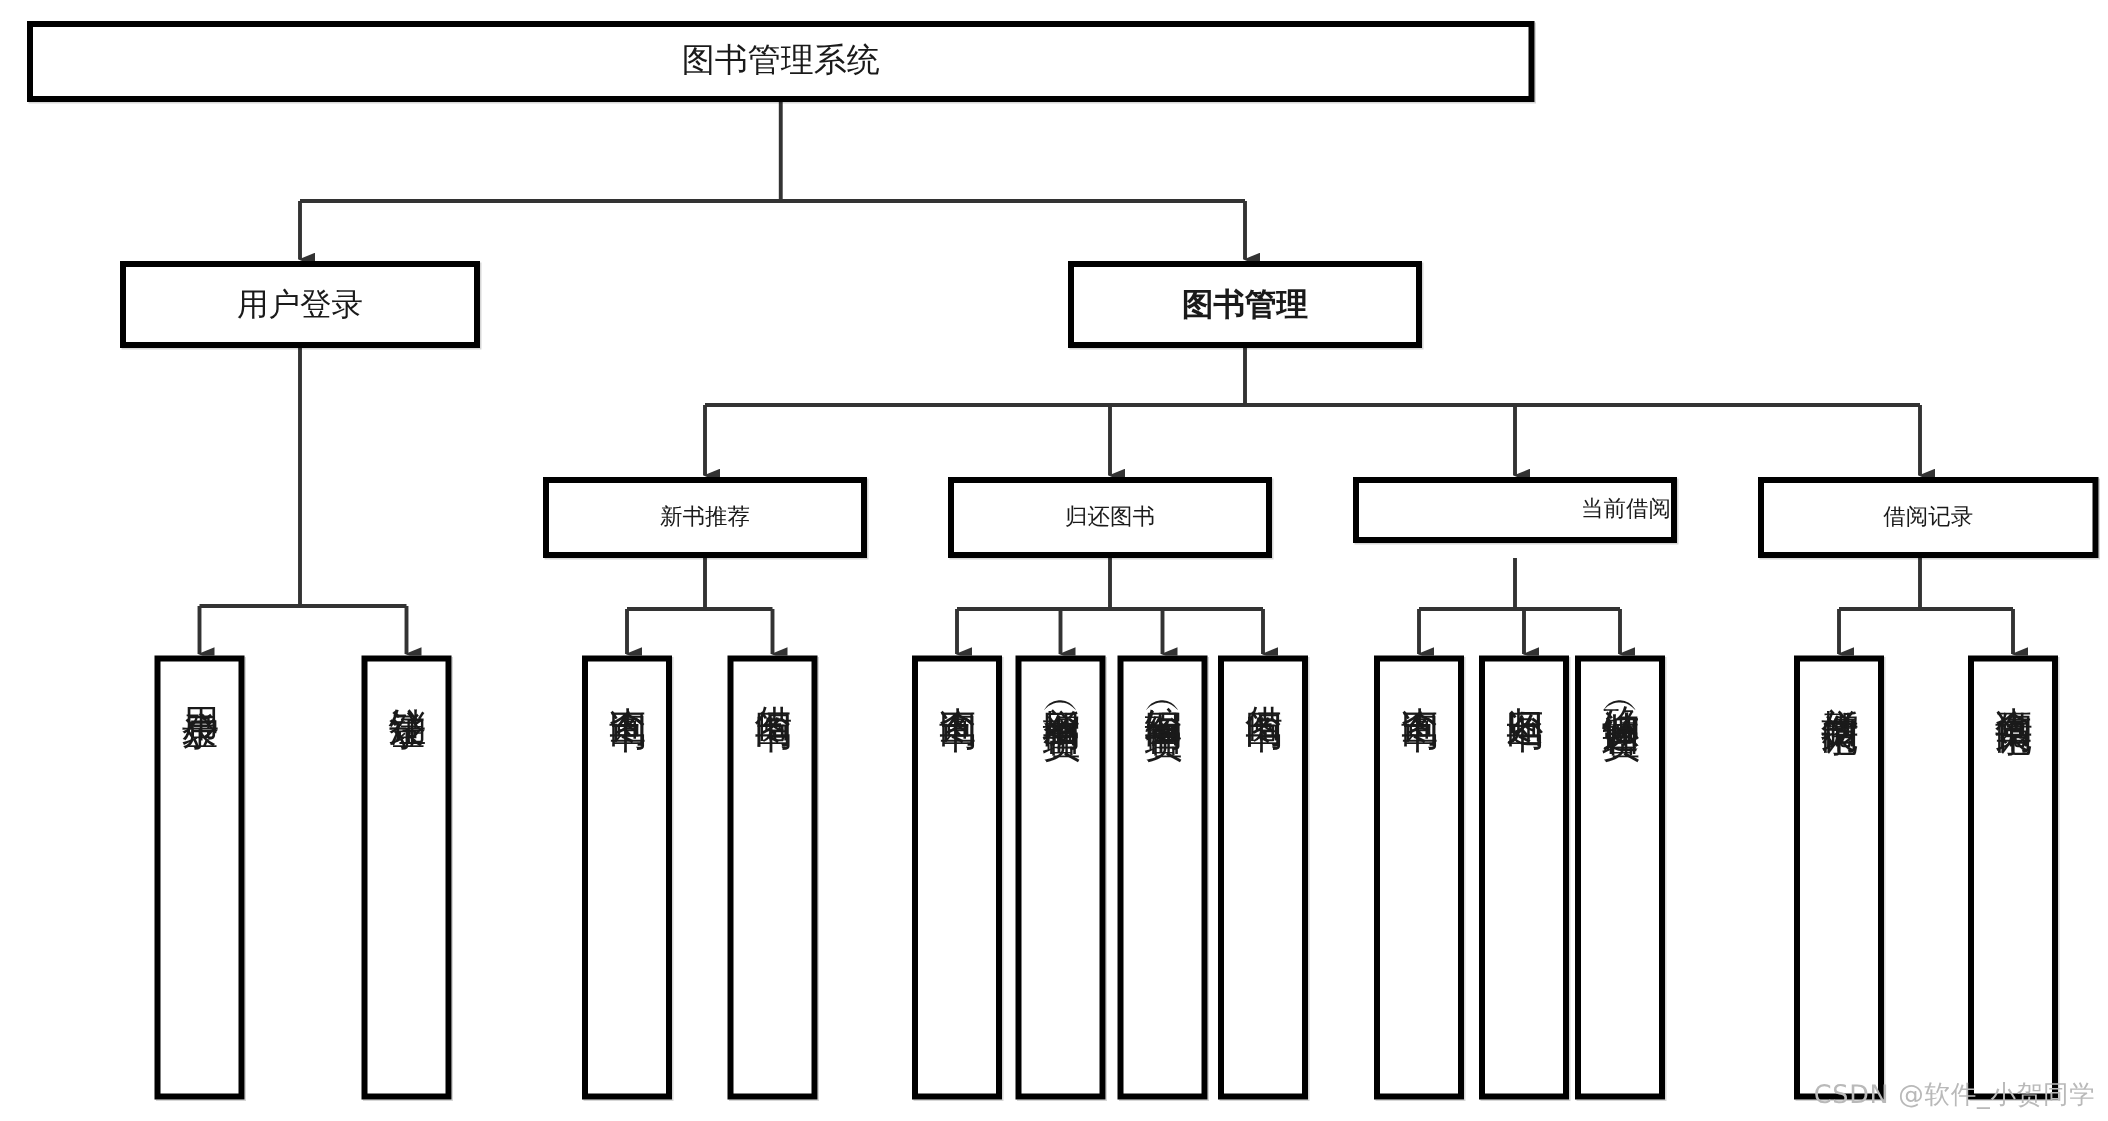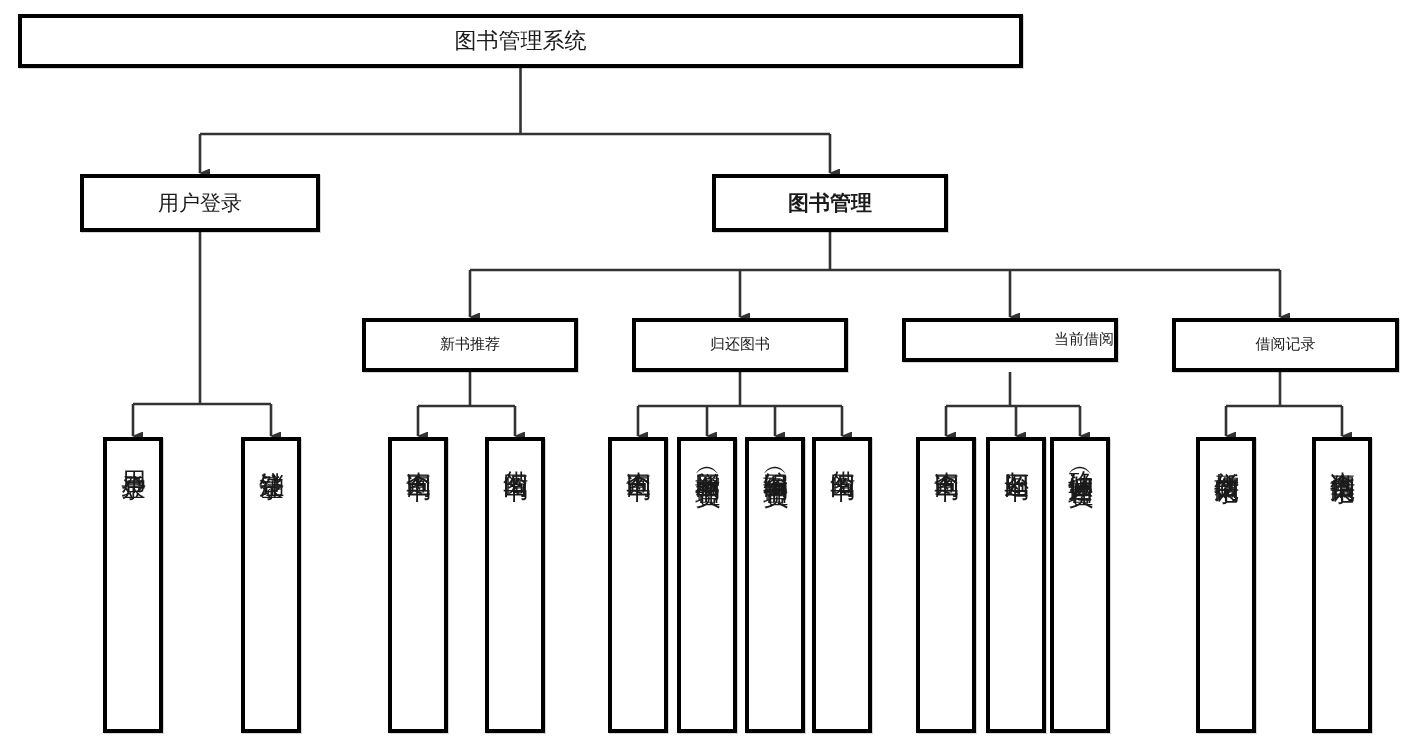--- a/index.html
+++ b/index.html
@@ -173,13 +173,14 @@
         <span class="label">确认归还（管理员）</span>
       </div>
       <div class="node node-leaf" style="left: 1196px; top: 437px; width: 60px; height: 296px;">
         <span class="label">新增借阅记录</span>
       </div>
       <div class="node node-leaf" style="left: 1312px; top: 437px; width: 60px; height: 296px;">
         <span class="label">查询借阅记录</span>
       </div>
     </div>
 
+  <div id="watermark">CSDN @软件_小贺同学</div>
 </div>
 
 </body></html>

